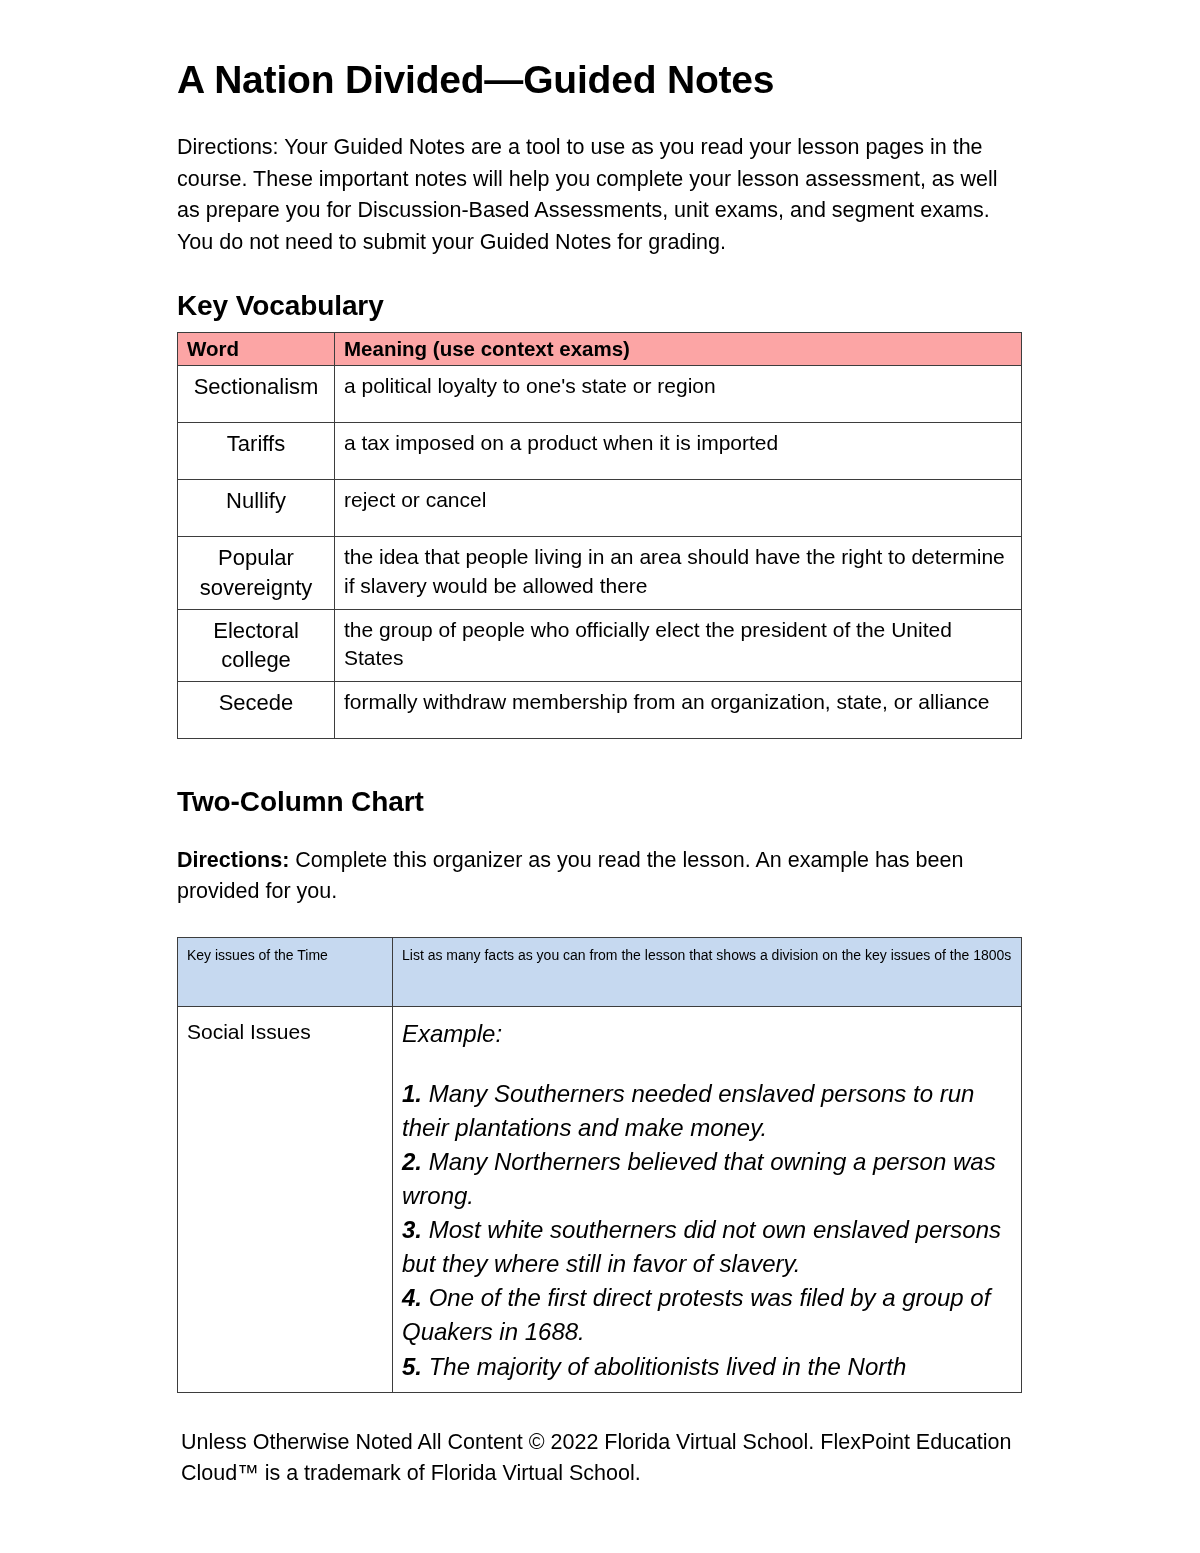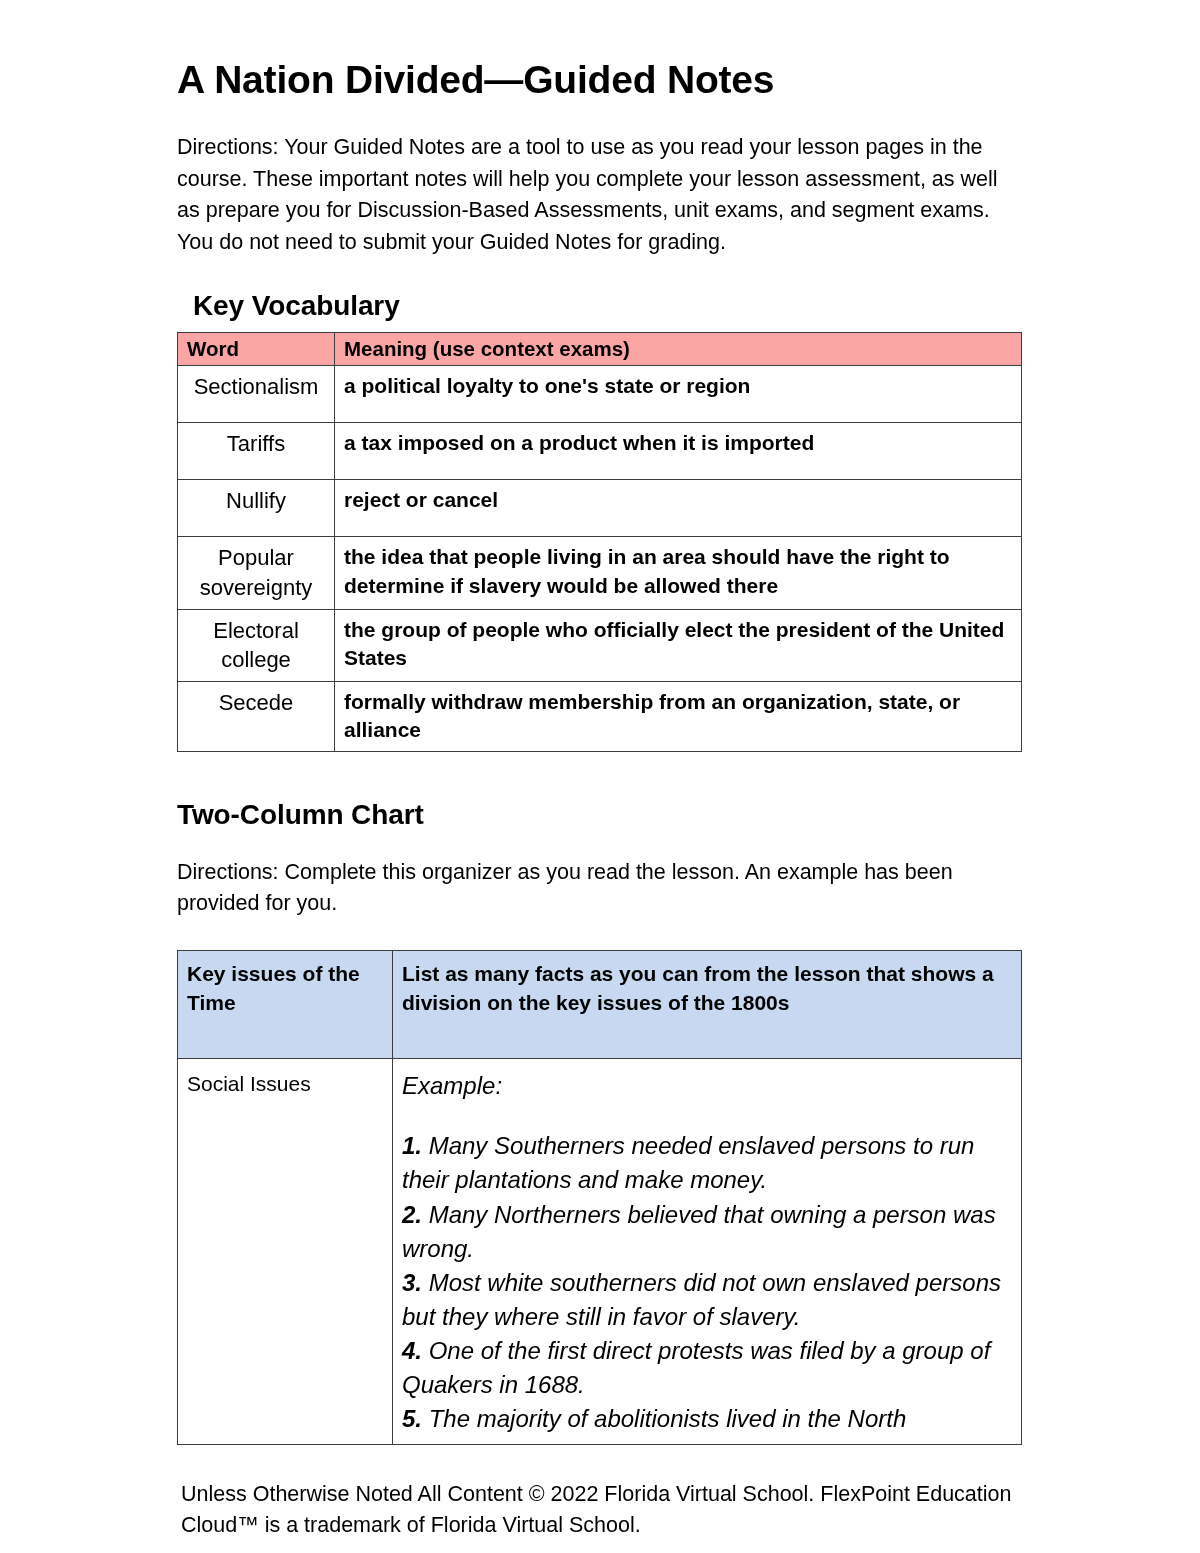--- a/index.html
+++ b/index.html
@@ -37,31 +37,31 @@
     line-height: 1.48;
     max-width: 845px;
   }
   .section-heading {
     margin: 0;
     font-size: 28px;
     font-weight: bold;
     line-height: 1.2;
     letter-spacing: -0.1px;
   }
-  #key-vocab-heading { padding-top: 30px; margin-left: 16px; }
+  #key-vocab-heading { padding-top: 30px; }
   #two-col-heading   { padding-top: 46px; }
 
   .directions-para {
     margin: 0;
     padding-top: 26px;
     font-size: 21.5px;
     line-height: 1.45;
     max-width: 845px;
   }
-  .directions-para .lead { font-weight: normal; }
+  .directions-para .lead { font-weight: bold; }
 
   table.doc-table {
     border-collapse: collapse;
     width: 845px;
     table-layout: fixed;
     margin: 0;
   }
   table.doc-table td, table.doc-table th {
     border: 1.3px solid #3d3d3d;
     vertical-align: top;
@@ -81,33 +81,33 @@
     padding-bottom: 4px;
   }
   #vocab-table td.word-cell {
     font-size: 22px;
     font-weight: normal;
     line-height: 1.35;
     text-align: center;
   }
   #vocab-table td.meaning-cell {
     font-size: 21px;
-    font-weight: bold;
+    font-weight: normal;
     line-height: 1.35;
     font-stretch: condensed;
   }
   #vocab-table tbody tr { height: 57px; }
 
   
   #twocol-table { margin-top: 30px; }
   #twocol-table col.c1 { width: 215px; }
   #twocol-table th {
     background: #C6D9F0;
-    font-size: 21px;
-    font-weight: bold;
+    font-size: 14px;
+    font-weight: normal;
     line-height: 1.42;
     padding-top: 8px;
     padding-bottom: 40px;
   }
   #twocol-table td.issue-cell {
     font-size: 21px;
     font-weight: normal;
     line-height: 1.4;
     padding-top: 10px;
   }

